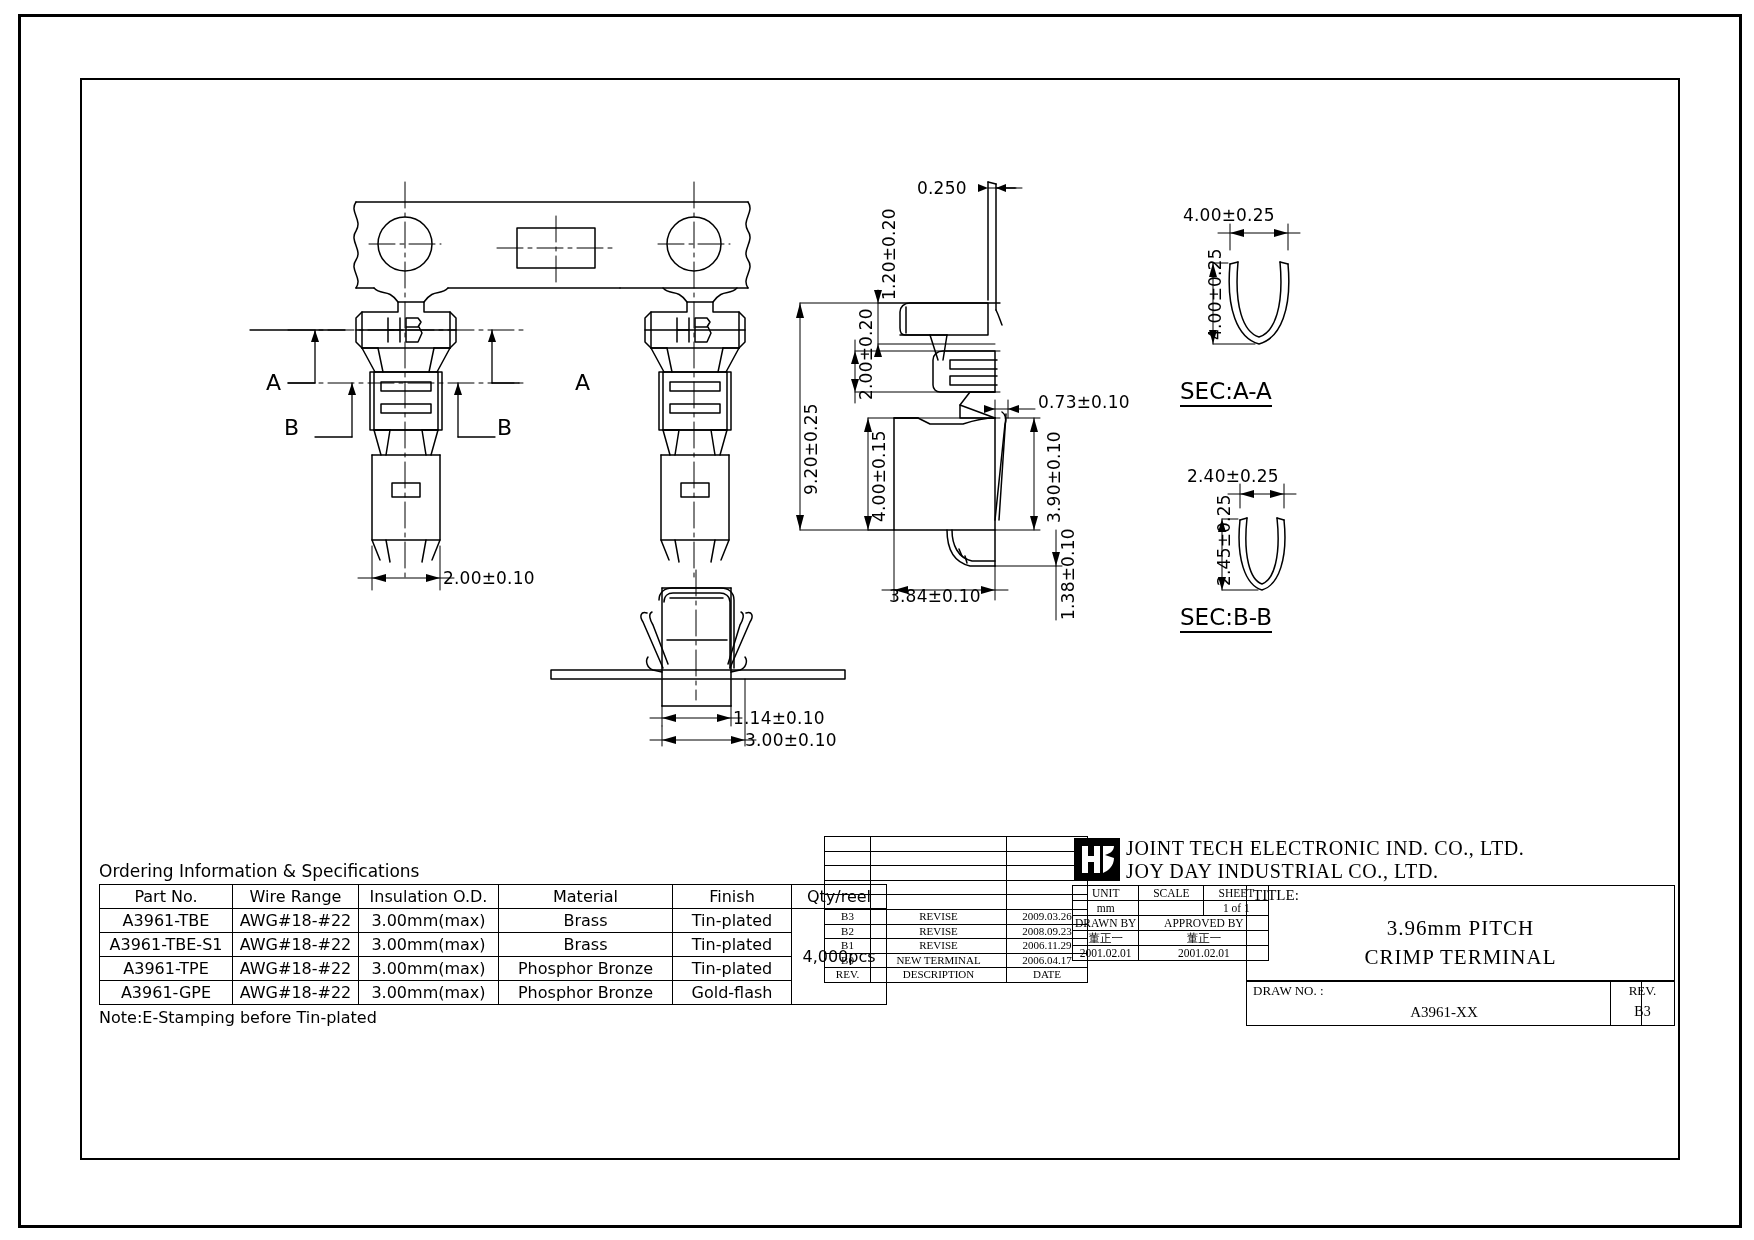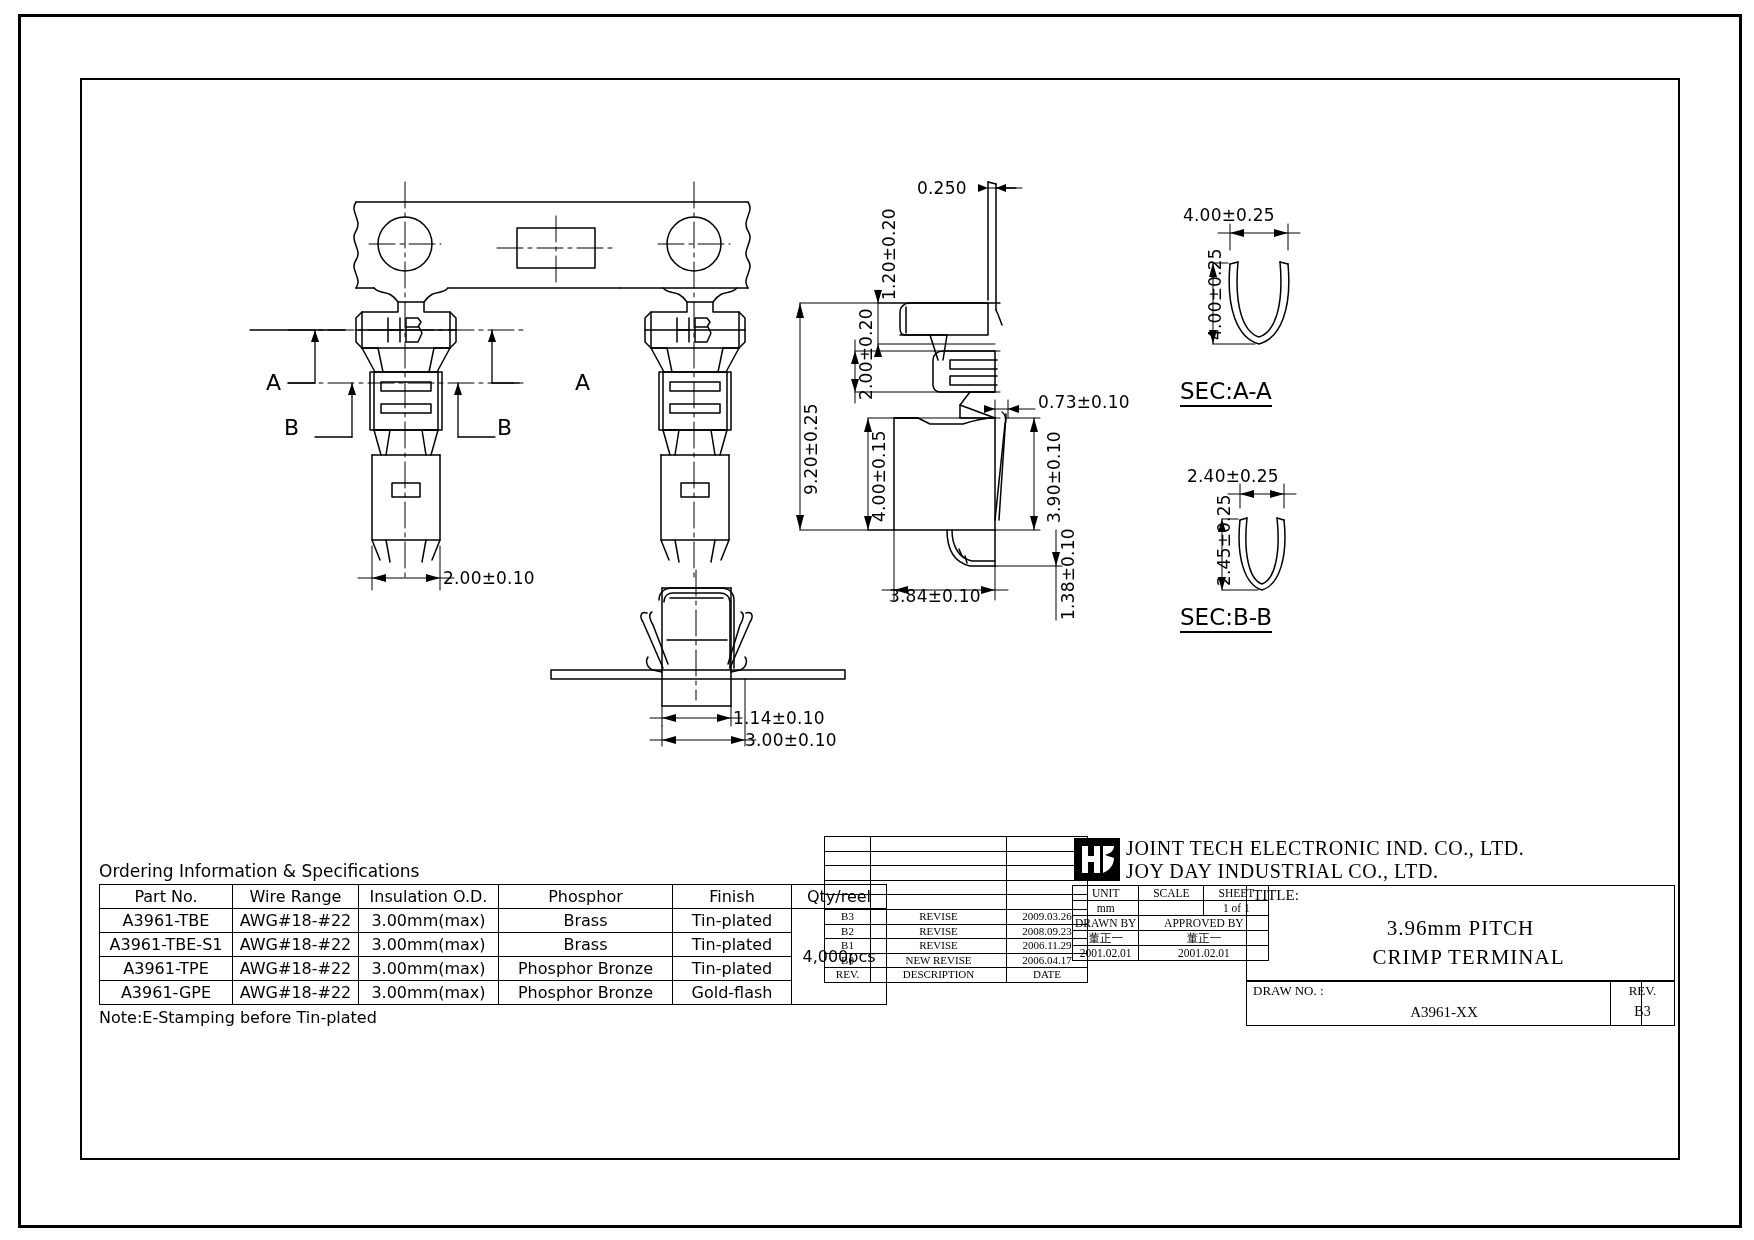--- a/index.html
+++ b/index.html
@@ -41,21 +41,21 @@
   .co1{position:absolute;left:302px;top:1px;font-family:"Liberation Serif",serif;font-size:20px;letter-spacing:.6px;white-space:nowrap;}
   .co2{position:absolute;left:302px;top:24px;font-family:"Liberation Serif",serif;font-size:20px;letter-spacing:.6px;white-space:nowrap;}
 
   .mid-tbl{position:absolute;left:248px;top:49px;border-collapse:collapse;padding-left:8px;}
   .mid-tbl td{font-size:11.5px;height:14px;line-height:14px;}
   .u1{width:54px;}.u2{width:60px;}.u3{width:60px;}
 
   .ttl-box{position:absolute;left:422px;top:49px;width:429px;height:96px;border:1.3px solid #000;box-sizing:border-box;}
   .ttl-lab{position:absolute;left:6px;top:1px;font-family:"Liberation Serif",serif;font-size:15px;}
   .ttl-l1{position:absolute;left:0;top:30px;width:100%;text-align:center;font-family:"Liberation Serif",serif;font-size:21px;letter-spacing:1px;}
-  .ttl-l2{position:absolute;left:0;top:59px;width:100%;text-align:center;font-family:"Liberation Serif",serif;font-size:21px;letter-spacing:1px;margin-left:8px;}
+  .ttl-l2{position:absolute;left:0;top:59px;width:100%;text-align:center;font-family:"Liberation Serif",serif;font-size:21px;letter-spacing:1px;}
 
   .dn-box{position:absolute;left:422px;top:145px;width:396px;height:45px;border:1.3px solid #000;box-sizing:border-box;}
   .dn-lab{position:absolute;left:6px;top:1px;font-family:"Liberation Serif",serif;font-size:13px;}
   .dn-val{position:absolute;left:0;top:22px;width:100%;text-align:center;font-family:"Liberation Serif",serif;font-size:15px;}
   .rv-box{position:absolute;left:786px;top:145px;width:65px;height:45px;border:1.3px solid #000;box-sizing:border-box;}
   .rv-lab{position:absolute;left:0;top:1px;width:100%;text-align:center;font-family:"Liberation Serif",serif;font-size:13px;}
   .rv-val{position:absolute;left:0;top:22px;width:100%;text-align:center;font-family:"Liberation Serif",serif;font-size:14px;}
 
   .tolbox{position:absolute;left:248px;top:105px;width:174px;height:85px;border:1.3px solid #000;box-sizing:border-box;}
   .gt-lab{position:absolute;left:0;top:0;width:100%;height:15px;line-height:15px;text-align:center;font-family:"Liberation Serif",serif;font-size:11.5px;border-bottom:1.3px solid #000;box-sizing:border-box;}
@@ -376,21 +376,21 @@
   <div class="seclab" style="left:1180px;top:604px;">SEC:B-B</div>
 
   <div class="ord-title">Ordering Information &amp; Specifications</div>
 
   <table class="ord">
     <thead>
       <tr>
         <th class="c-part">Part No.</th>
         <th class="c-wire">Wire Range</th>
         <th class="c-ins">Insulation O.D.</th>
-        <th class="c-mat">Phosphor</th>
+        <th class="c-mat">Material</th>
         <th class="c-fin">Finish</th>
         <th class="c-qty">Qty/reel</th>
       </tr>
     </thead>
     <tbody>
       <tr>
         <td>A3961-TBE</td>
         <td>AWG#18-#22</td>
         <td>3.00mm(max)</td>
         <td>Brass</td>
@@ -462,21 +462,21 @@
         <td>REVISE</td>
         <td>2008.09.23</td>
       </tr>
       <tr>
         <td>B1</td>
         <td>REVISE</td>
         <td>2006.11.29</td>
       </tr>
       <tr>
         <td>B0</td>
-        <td>NEW REVISE</td>
+        <td>NEW TERMINAL</td>
         <td>2006.04.17</td>
       </tr>
       <tr>
         <td>REV.</td>
         <td>DESCRIPTION</td>
         <td>DATE</td>
       </tr>
     </tbody>
       </table>
 

